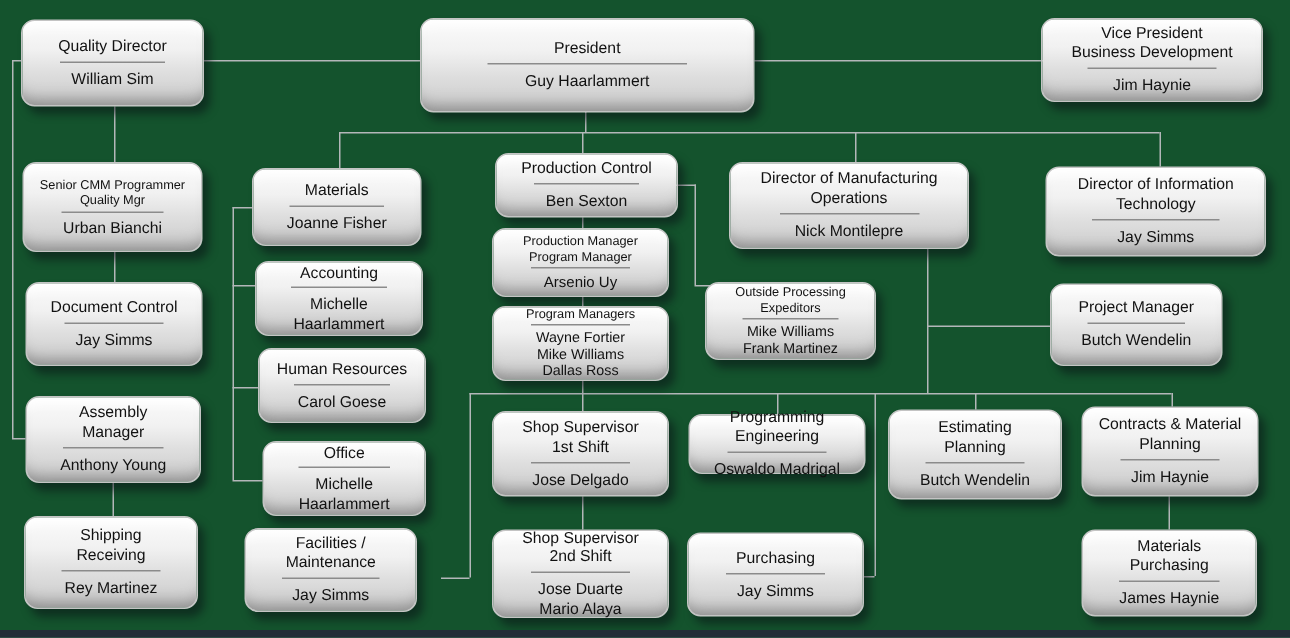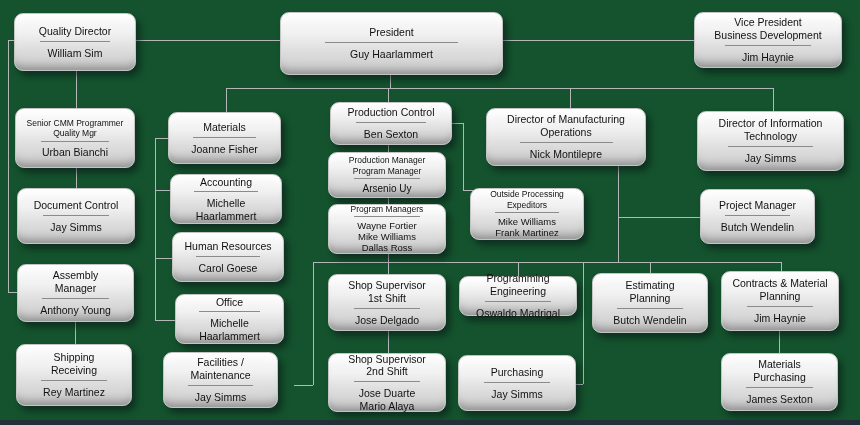--- a/index.html
+++ b/index.html
@@ -243,17 +243,17 @@
   <div class="node" style="left:458px;top:355px;width:118px;height:56px">
     <div class="title">Purchasing</div>
     <div class="sep"></div>
     <div class="name">Jay Simms</div>
   </div>
 
   <div class="node" style="left:721px;top:353px;width:117px;height:58px">
     <div class="title">Materials
 Purchasing</div>
     <div class="sep"></div>
-    <div class="name">James Sexton</div>
+    <div class="name">James Haynie</div>
   </div>
 
   <div id="bottom-strip"></div>
 </div>
 
 </body></html>

